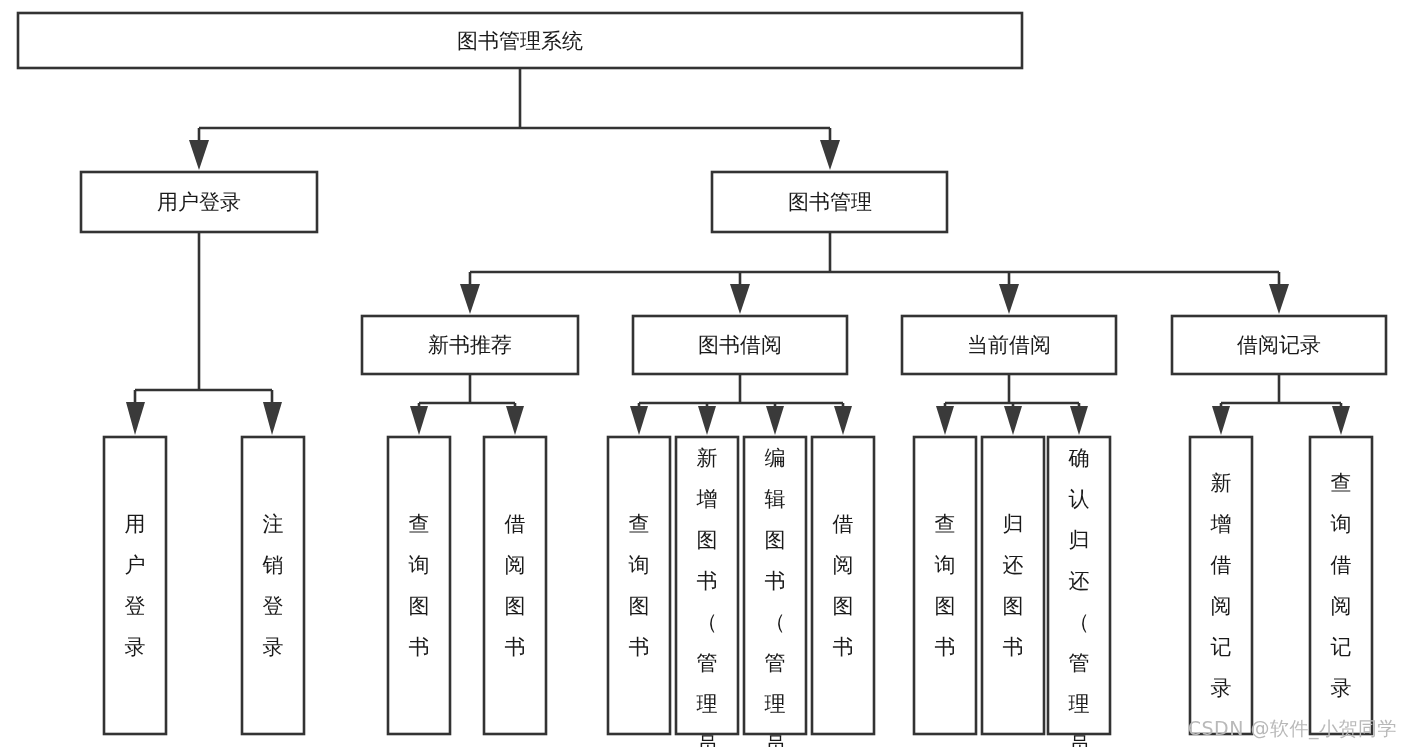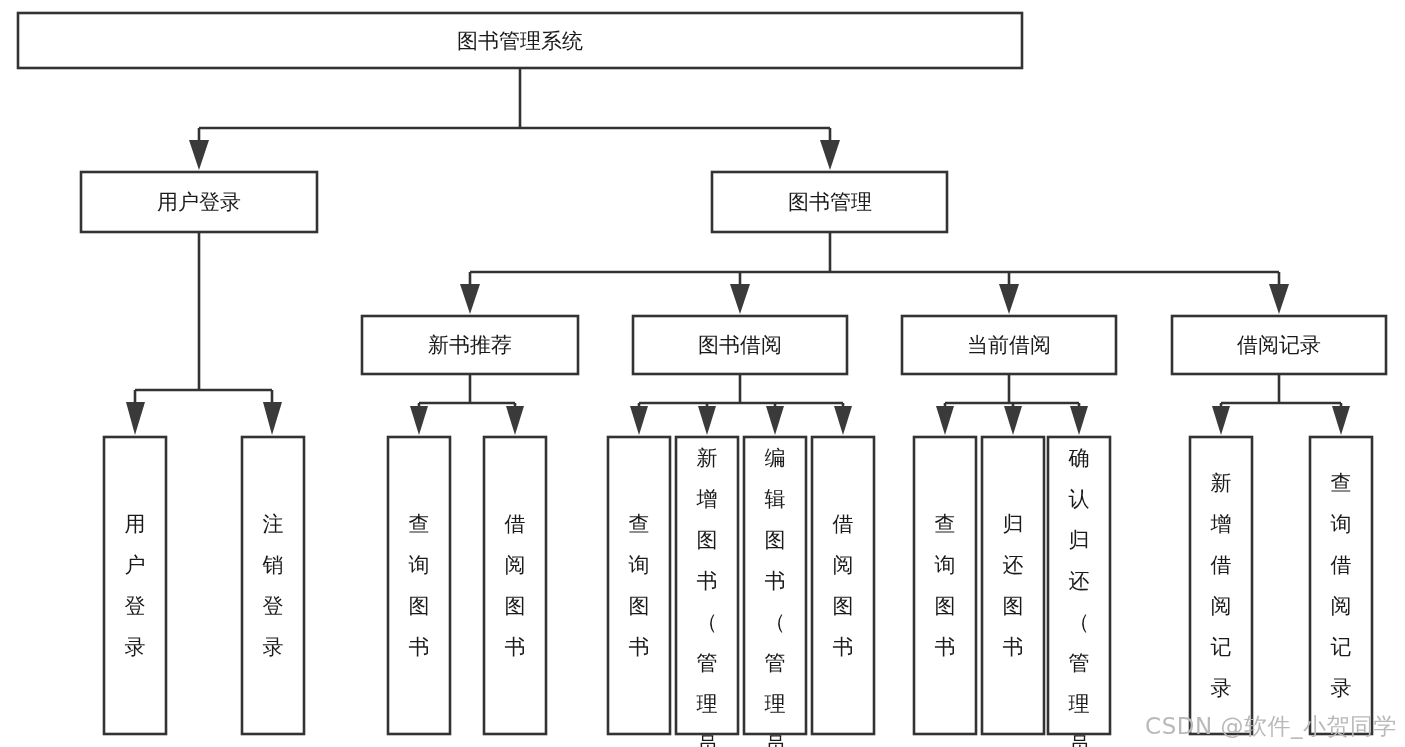--- a/index.html
+++ b/index.html
@@ -54,21 +54,21 @@
     font-family: "DejaVu Sans", "Liberation Sans", sans-serif;
     font-size: 21px;
     fill: #1a1a1a;
     text-anchor: middle;
   }
   .watermark-text {
     position: absolute;
     right: 8px;
     bottom: 5px;
     font-family: "DejaVu Sans", "Liberation Sans", sans-serif;
-    font-size: 23px;
+    font-size: 19px;
     color: #b9b9b9;
     white-space: nowrap;
     letter-spacing: 0.5px;
     user-select: none;
   }
 </style>
 </head>
 <body>
 
 <div id="diagram-root">

